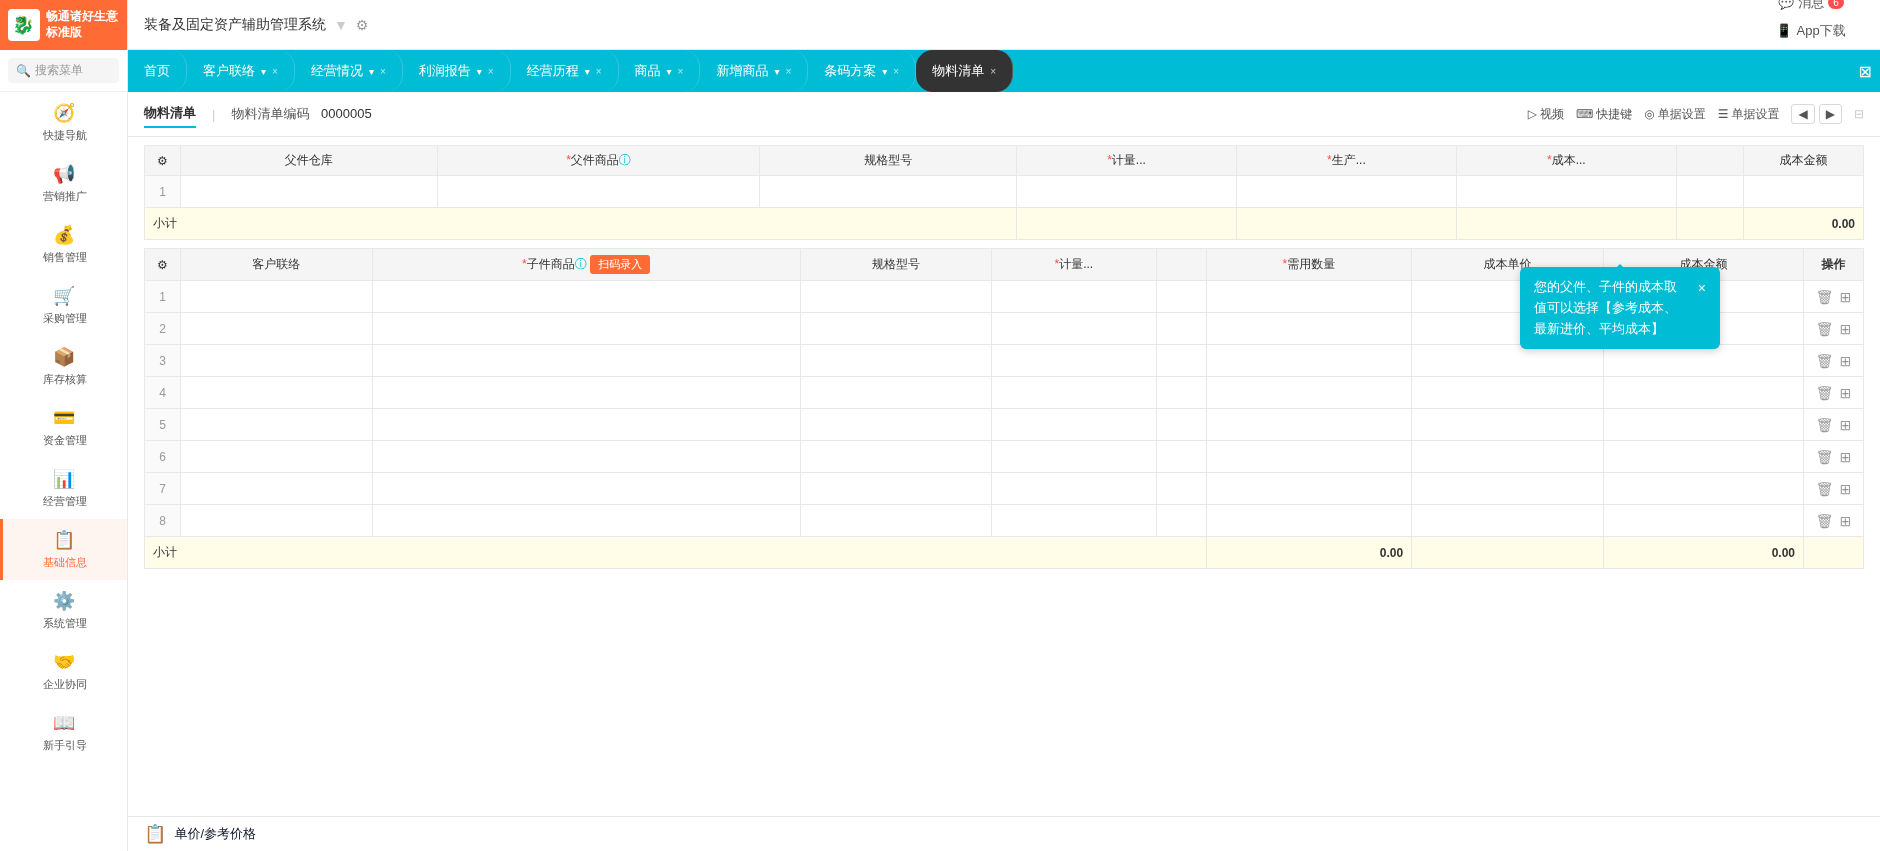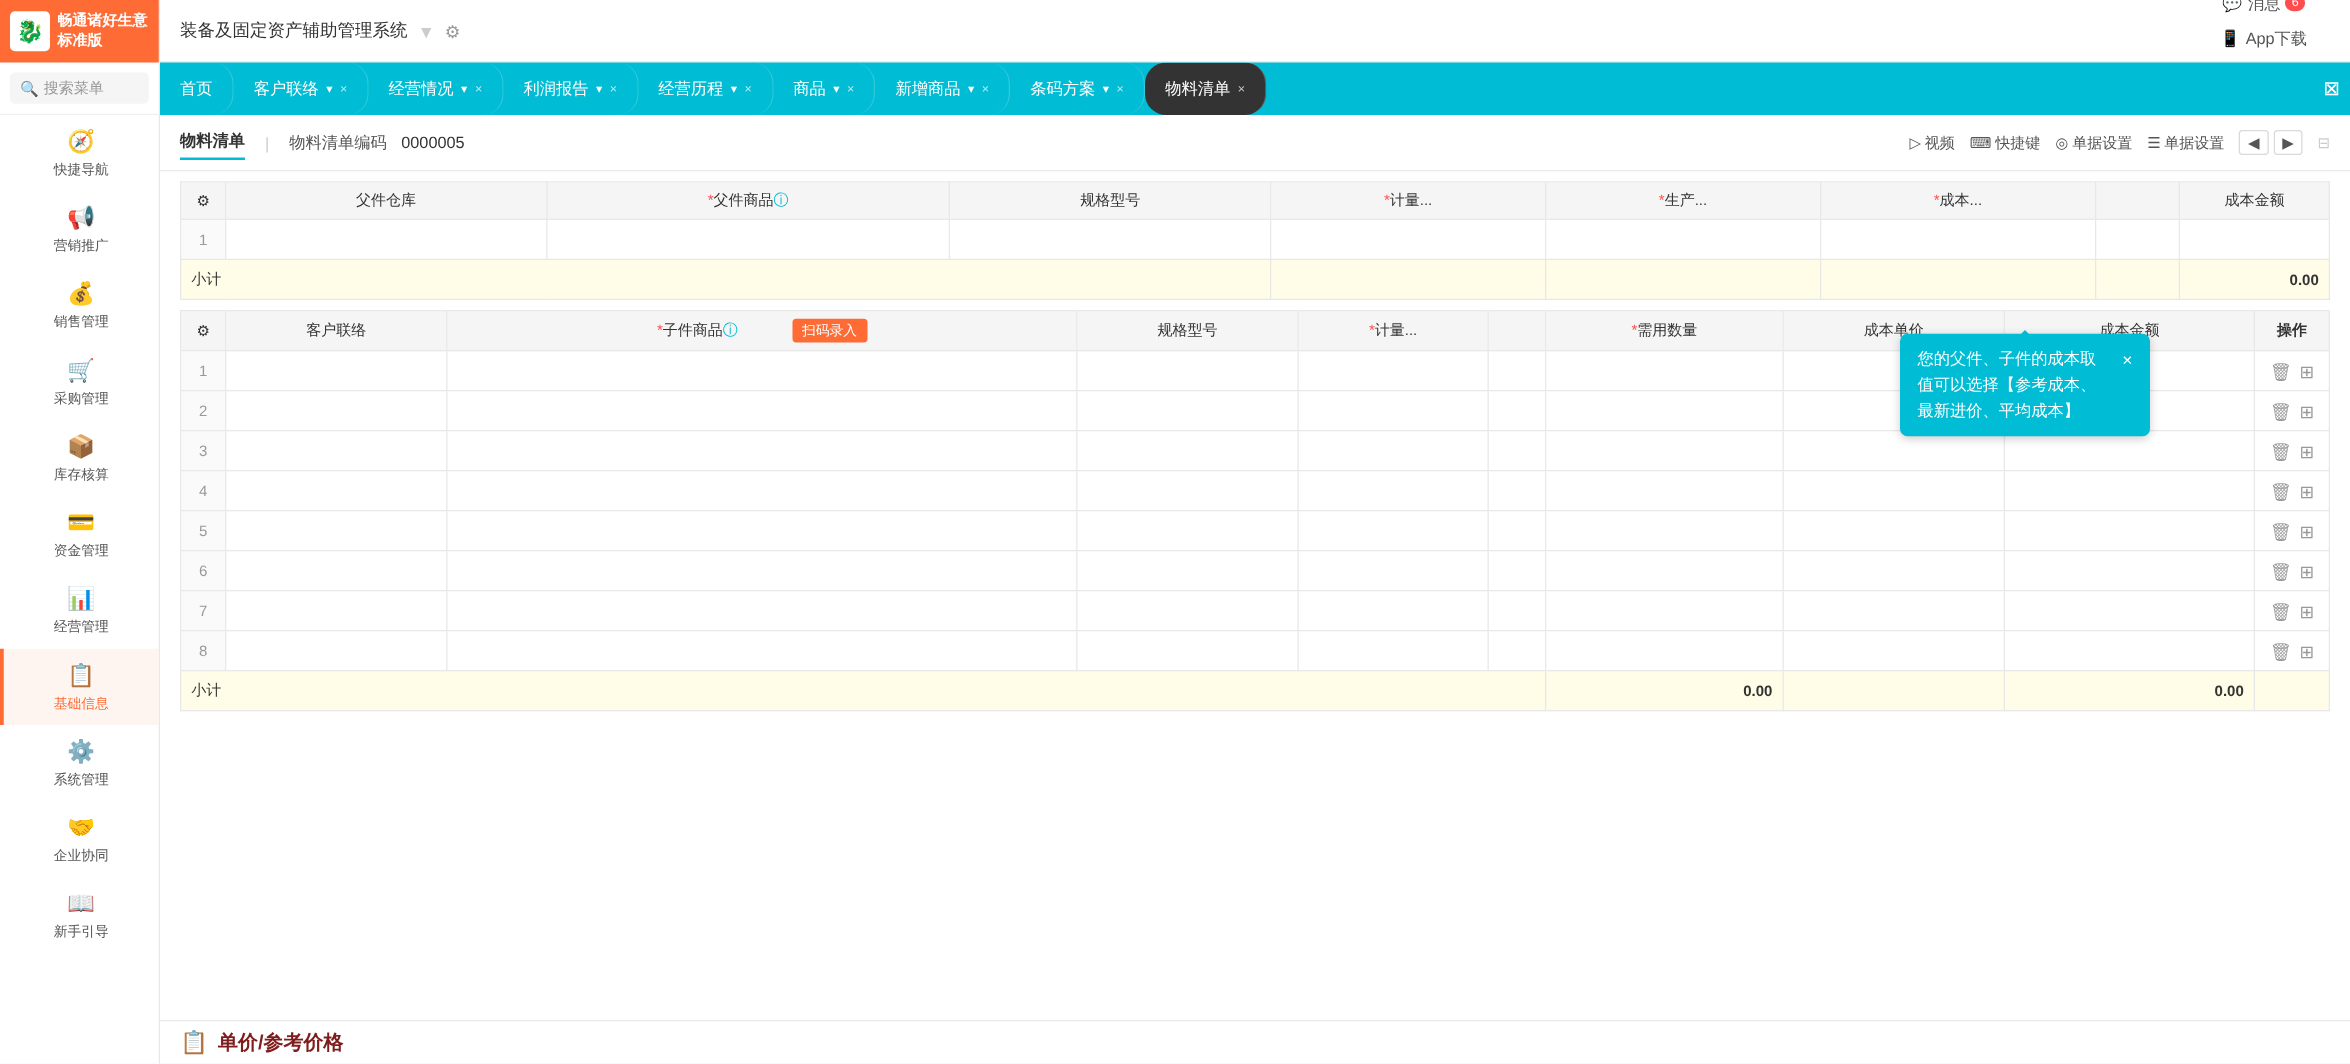--- a/index.html
+++ b/index.html
@@ -159,21 +159,20 @@
     .required { color: #ff4d4f; }
     .th-settings { width: 36px; cursor: pointer; }
     .scan-btn {
       background: #ff6b35;
       color: #fff;
       border: none;
       border-radius: 3px;
       padding: 2px 8px;
       font-size: 11px;
       cursor: pointer;
-      margin-left: 40px;
     }
     .icon-del { color: #999; cursor: pointer; font-size: 14px; }
     .icon-copy { color: #999; cursor: pointer; font-size: 14px; }
     .action-cell { display: flex; gap: 6px; justify-content: center; align-items: center; }
 
     
     .tooltip-popup {
       position: absolute;
       top: 130px;
       right: 160px;
@@ -608,15 +607,15 @@
     <td class="subtotal"></td>
   </tr>
             </tbody>
         </table>
       </div>
     </div>
   </div>
 
   <div class="bottom-bar">
     <span class="bottom-icon">📋</span>
-    <span style="color:#7f1d1d;font-size:16px;font-weight:bold;">单价/参考价格</span>
+    <span style="color:#0f172a;font-size:13px;">单价/参考价格</span>
   </div>
 </div>
 
 </body></html>

